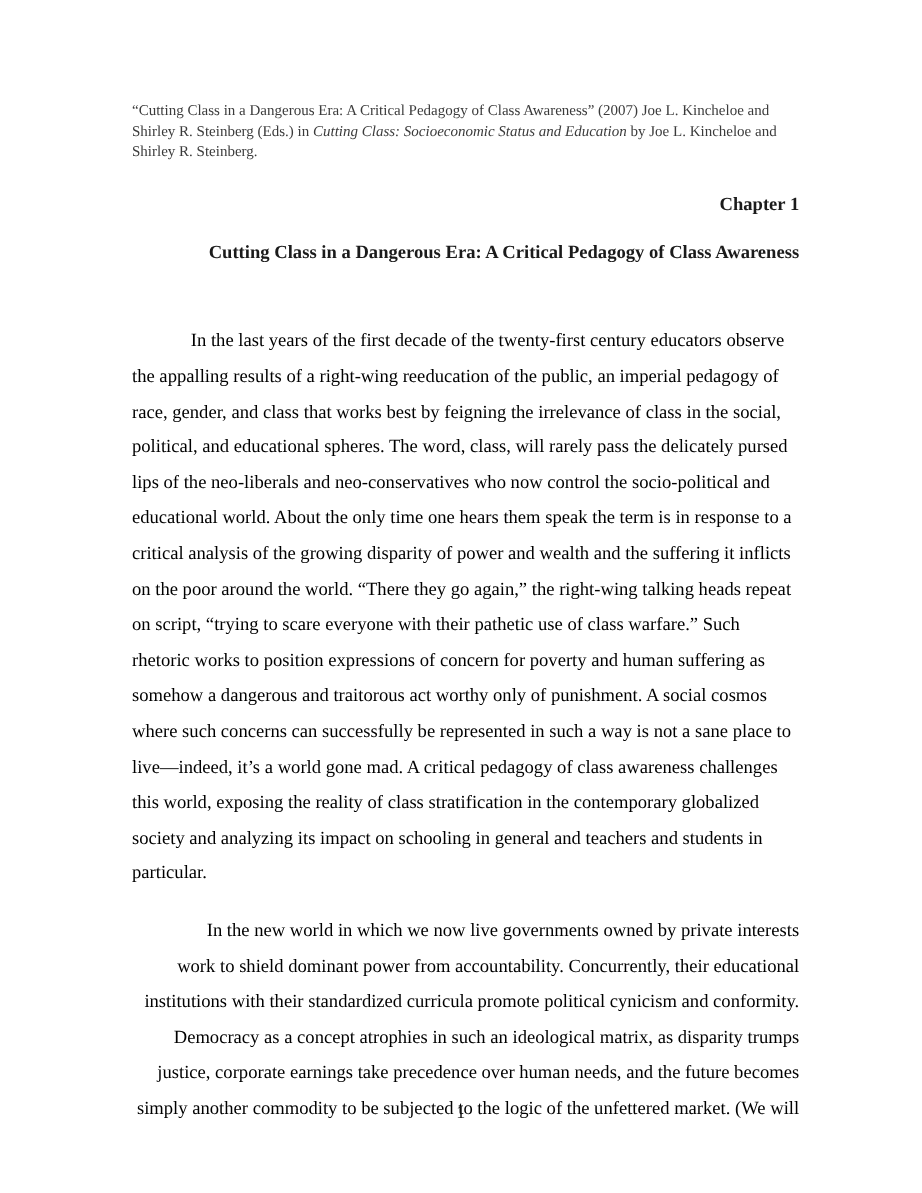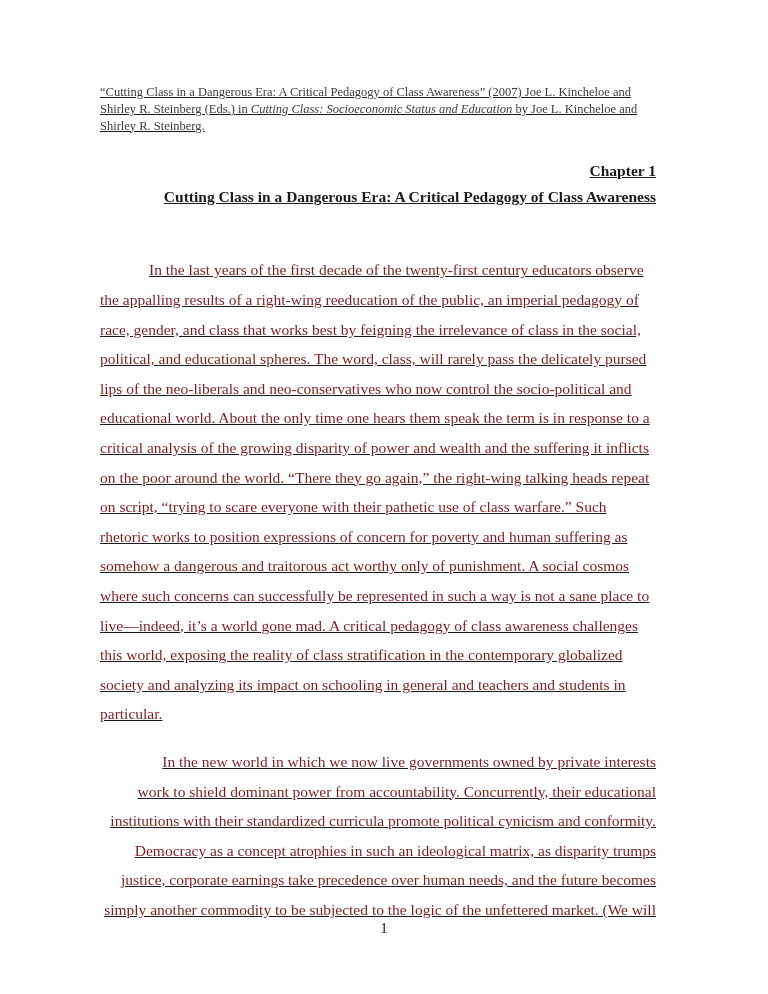--- a/index.html
+++ b/index.html
@@ -9,47 +9,46 @@
     width: 768px;
     height: 994px;
     margin: 0 auto;
     background: #ffffff;
     font-family: "Liberation Serif", serif;
     color: #1b1b1b;
     overflow: hidden;
   }
   .content {
     position: absolute;
-    left: 100px;
+    left: 110px;
     top: 84px;
     width: 556px;
-    text-decoration: underline;
   }
   .citation {
     font-size: 12.5px;
     line-height: 1.34;
     color: #3b3b3b;
     text-align: left;
   }
   .citation em { font-style: italic; }
   .heading {
     font-size: 15.5px;
     font-weight: bold;
     text-align: right;
     line-height: 1.2;
   }
   .h-chapter { margin-top: 28px; }
-  .h-title   { margin-top: 7px; }
+  .h-title   { margin-top: 21px; }
   .h-authors { margin-top: 21px; }
   .body-para {
     font-size: 15.5px;
     line-height: 29.6px;
     text-indent: 49px;
     text-align: left;
-    color: #7f1d1d;
+    color: #000000;
   }
   .p-first { margin-top: 49px; }
   .p-next  { margin-top: 18px; text-align: right; }
   .page-number {
     position: absolute;
     left: 0;
     right: 0;
     top: 920px;
     text-align: center;
     font-size: 15px;

